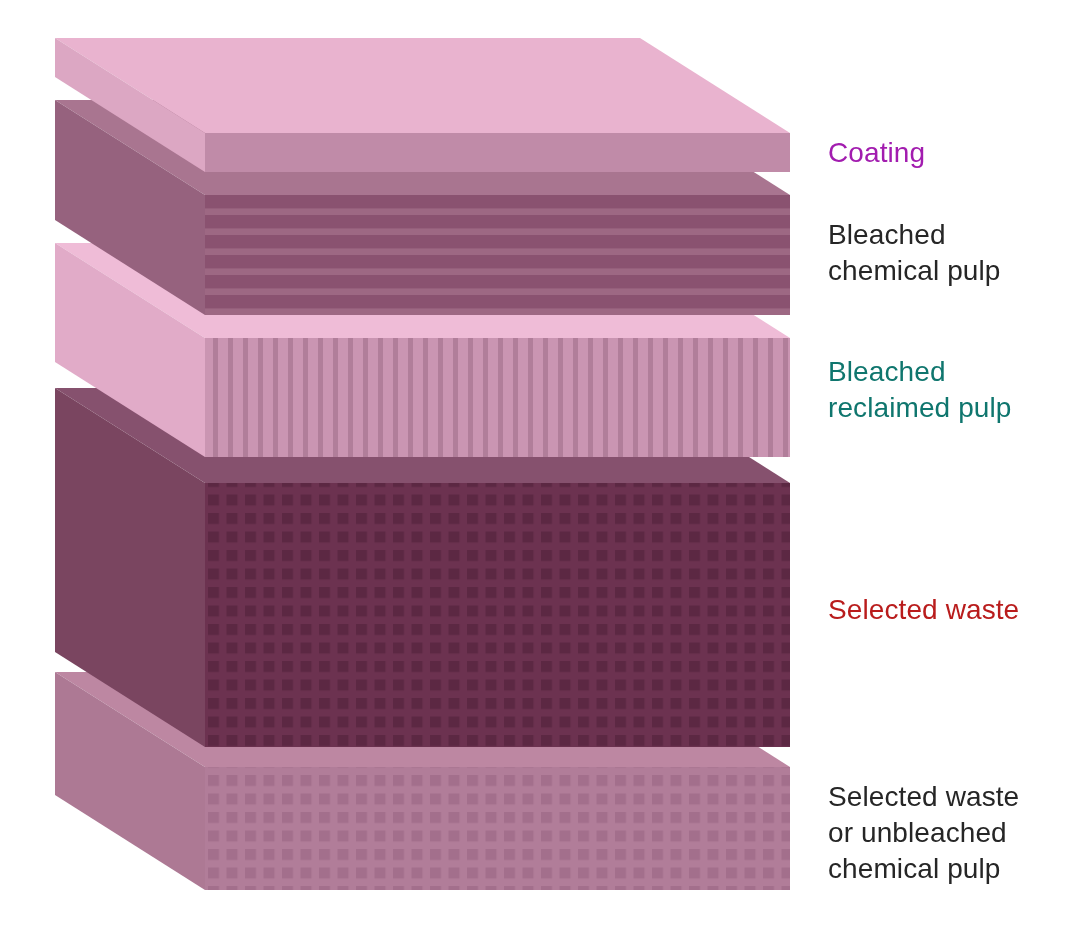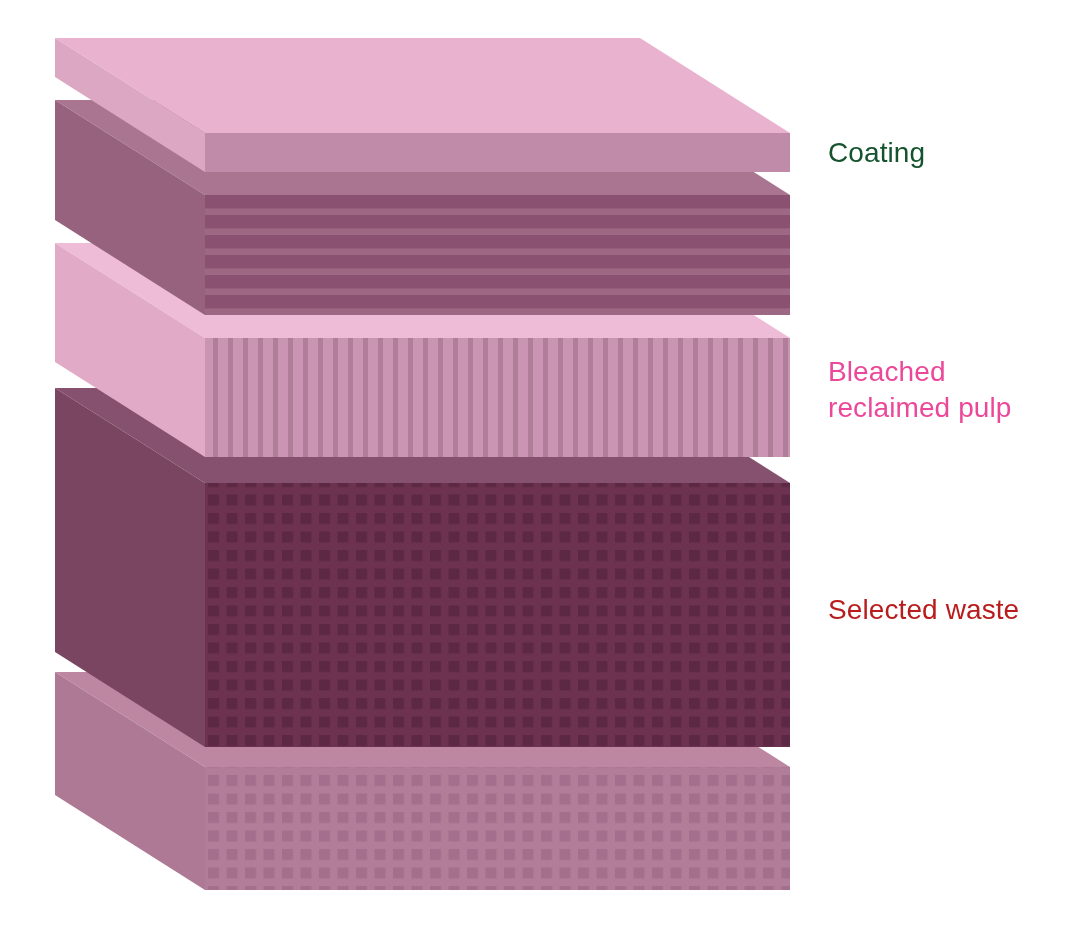--- a/index.html
+++ b/index.html
@@ -77,17 +77,19 @@
       <rect x="205" y="195" width="585" height="120" fill="url(#pat-hstripes)"></rect>
     </g>
 
     <g>
       <polygon points="205,133 790,133 640,38 55,38" fill="#e9b3cf"></polygon>
       <polygon points="55,38 205,133 205,172 55,77" fill="#dca7c3"></polygon>
       <rect x="205" y="133" width="585" height="39" fill="#c08ba8"></rect>
     </g>
   </svg>
 
-  <div class="label label-coating" style="color: #14532d;">Coating</div>
-  <div class="label label-brp" style="color: #ec4899;">Bleached reclaimed pulp</div>
+  <div class="label label-coating" style="color: #a21caf;">Coating</div>
+  <div class="label label-bcp" style="color: rgb(38, 38, 38);">Bleached chemical pulp</div>
+  <div class="label label-brp" style="color: #0f766e;">Bleached reclaimed pulp</div>
   <div class="label label-sw" style="color: #b91c1c;">Selected waste</div>
+  <div class="label label-swu" style="color: rgb(38, 38, 38);">Selected waste or unbleached chemical pulp</div>
 
 </div>
 
 </body></html>

